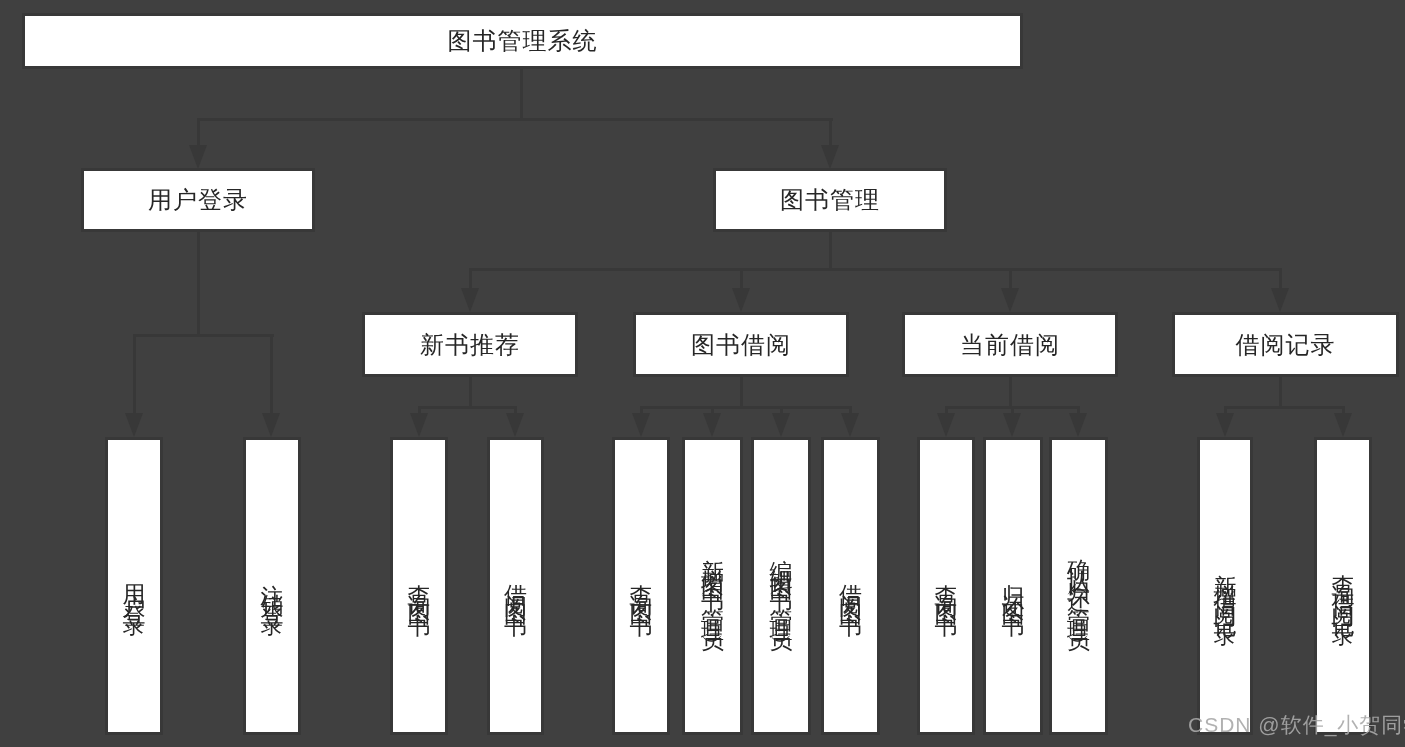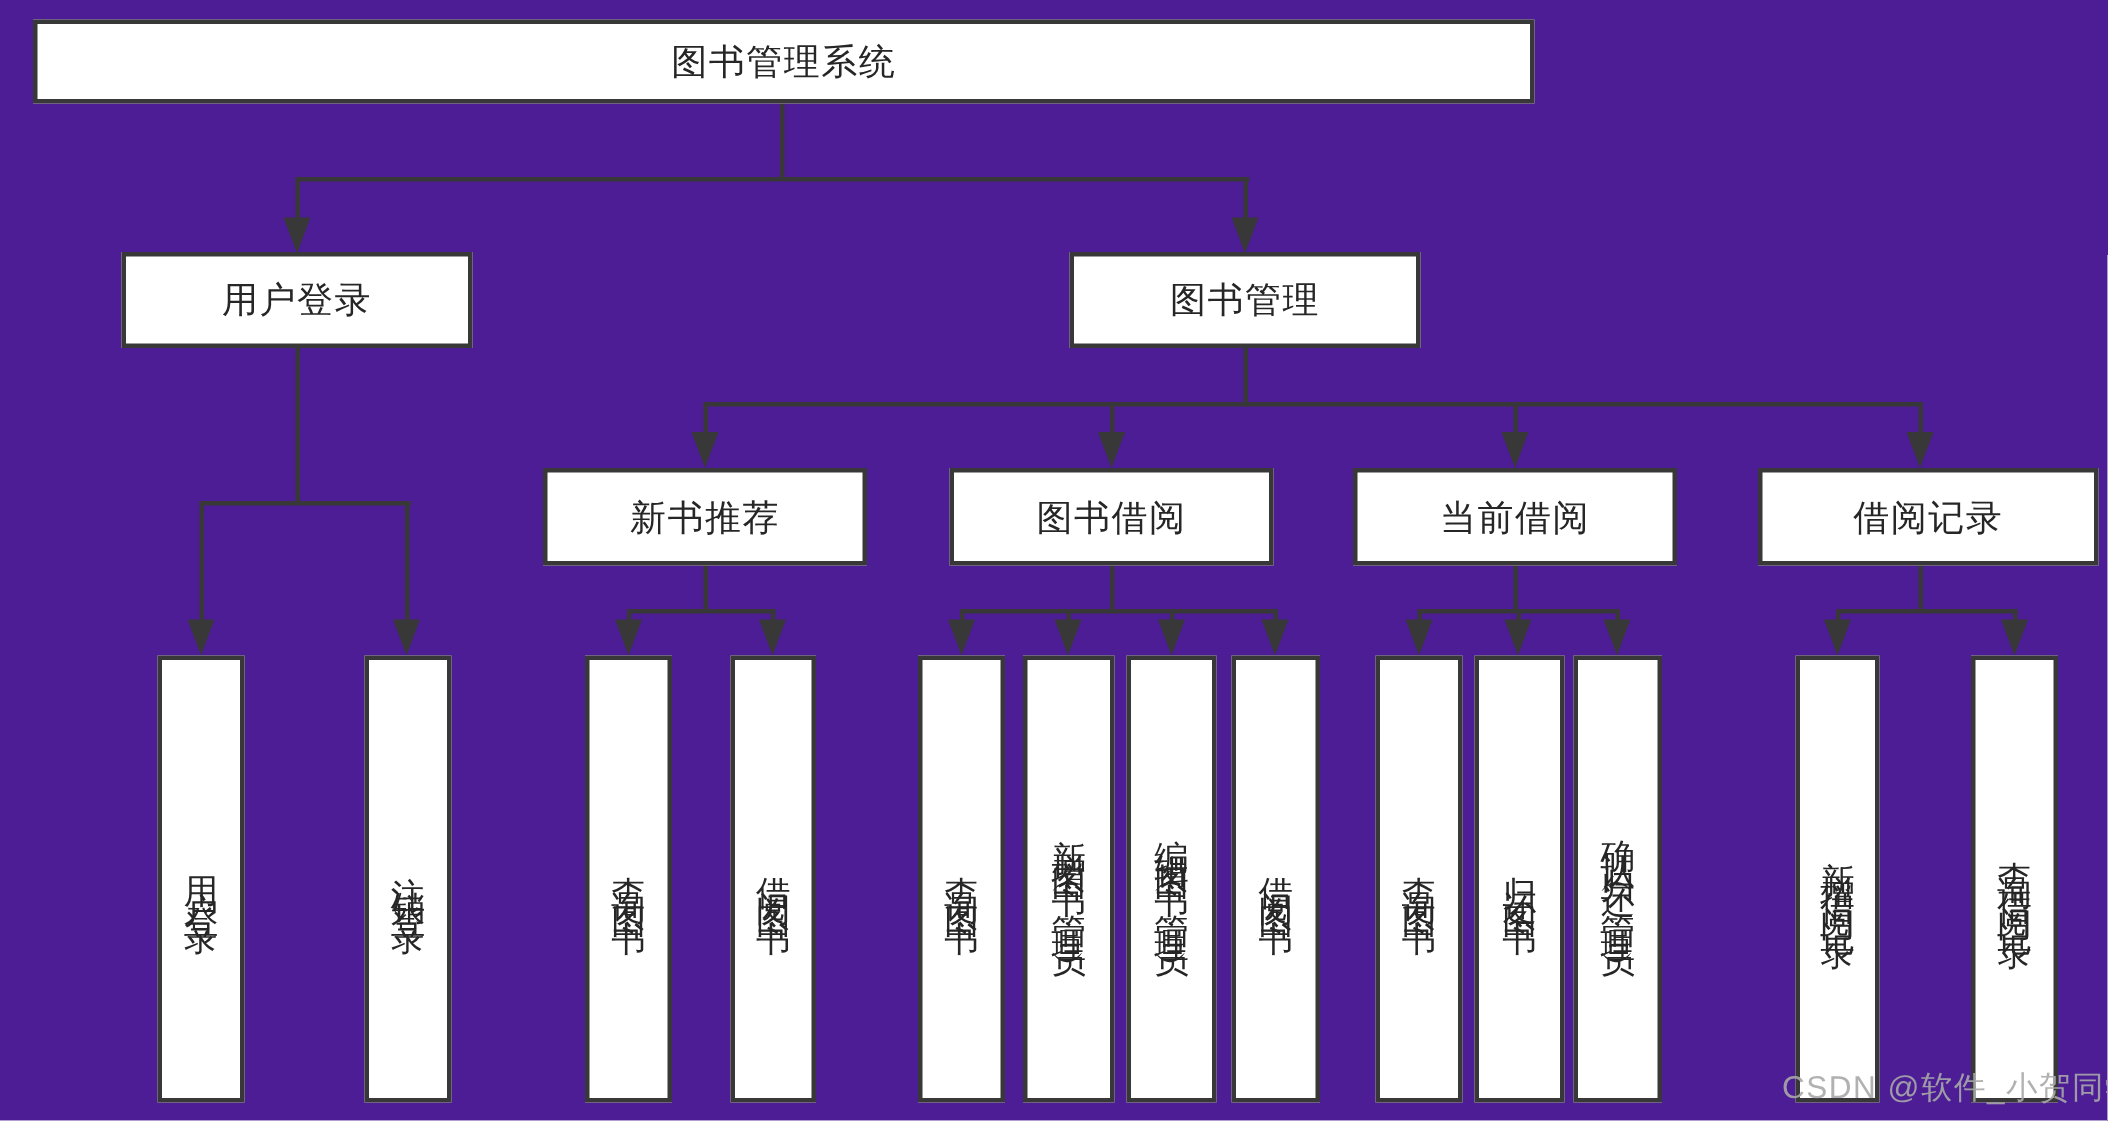--- a/index.html
+++ b/index.html
@@ -1,19 +1,19 @@
 <!DOCTYPE html>
 <html><head>
 <meta charset="utf-8">
 <style>
   html,body { margin:0; padding:0; background:#ffffff; }
   #canvas {
     position:relative;
     width:1405px; height:747px;
-    background:#4c1d95;
+    background:#404040;
     font-family:"Liberation Sans", sans-serif;
     overflow:hidden;
   }
   .box {
     position:absolute;
     box-sizing:border-box;
     border:3px solid #383838;
     background:#ffffff;
     display:flex;
     align-items:center;

